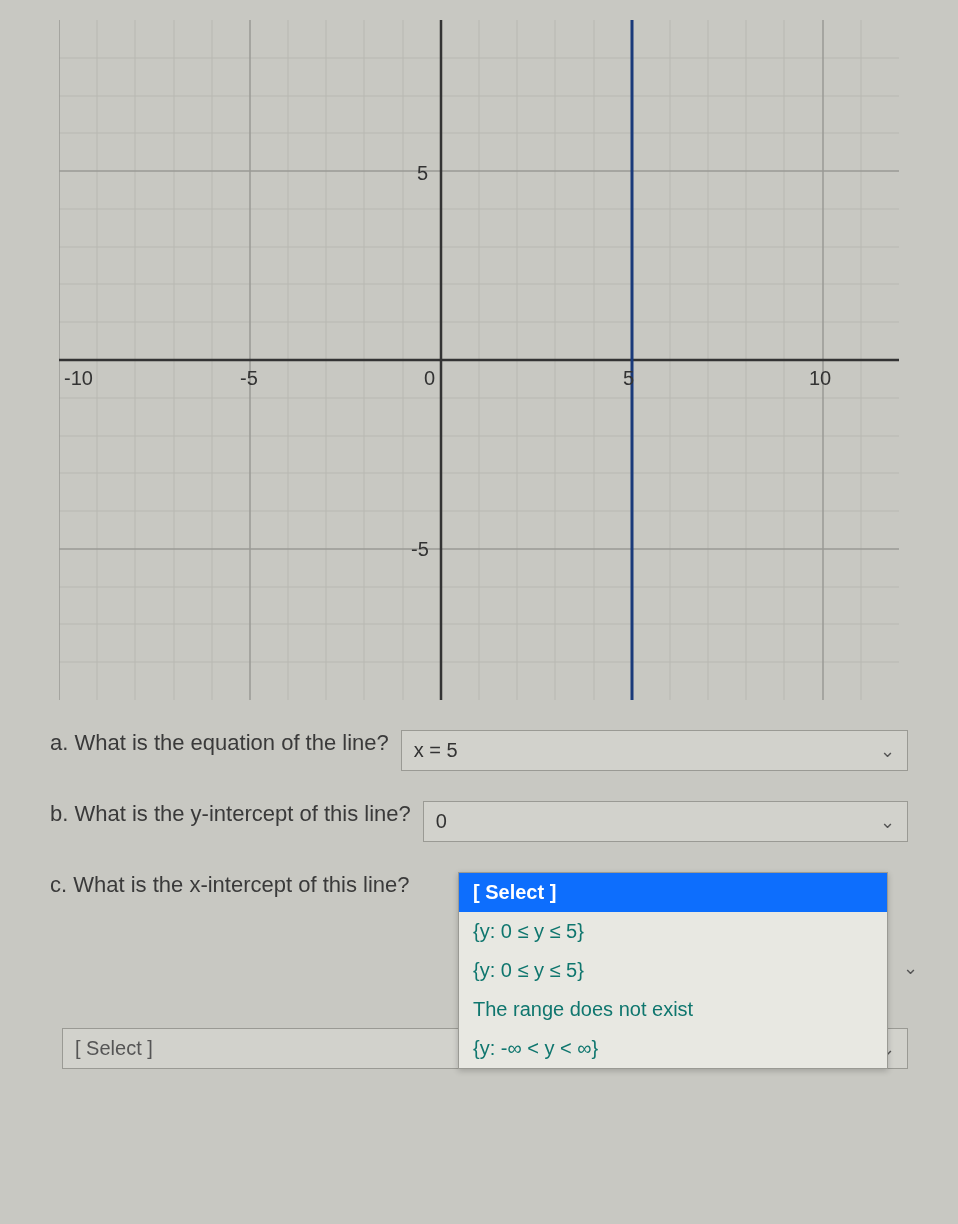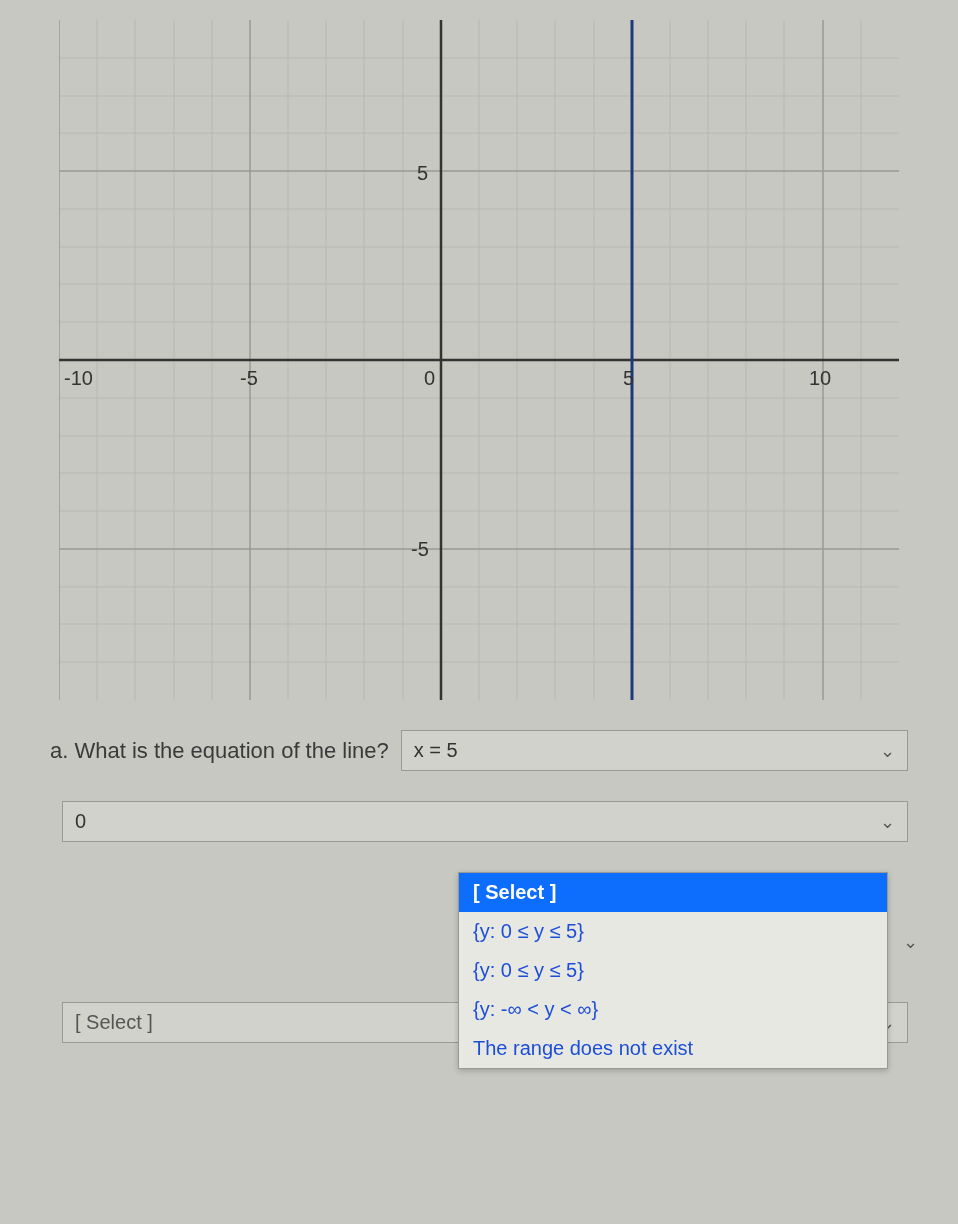--- a/index.html
+++ b/index.html
@@ -13,21 +13,20 @@
   }
   .graph-area {
     position: relative;
     width: 840px;
     height: 680px;
     margin: 0 auto 30px auto;
   }
   .graph-svg { width: 100%; height: 100%; }
   .question-row {
     display: flex;
-    align-items: center;
     margin: 30px 20px;
     font-size: 22px;
     color: #3a3a3a;
     position: relative;
   }
   .question-text { flex: 0 0 auto; }
   .select-box {
     border: 1px solid #9a9a94;
     background: #d2d2cc;
     padding: 8px 12px;
@@ -60,21 +59,21 @@
   .dropdown-header {
     background: #0d6efd;
     color: #fff;
     font-weight: bold;
     padding: 8px 14px;
     font-size: 20px;
   }
   .dropdown-item {
     padding: 8px 14px;
     font-size: 20px;
-    color: #1d4ed8;
+    color: #0f766e;
     cursor: pointer;
   }
   .q-c-row { position: relative; }
   .row-e .select-box { color: #555; }
   .hidden-behind {
     position: absolute;
     right: -10px;
     top: 50%;
     transform: translateY(-50%);
     color: #555;
@@ -152,33 +151,35 @@
 
 <div class="question-row">
   <span class="question-text">a. What is the equation of the line?</span>
   <div class="select-box select-wide">
     <span>x = 5</span>
     <span class="chevron">⌄</span>
   </div>
 </div>
 
 <div class="question-row">
+  <span class="question-text">b. What is the y-intercept of this line?</span>
   <div class="select-box select-wide">
     <span>0</span>
     <span class="chevron">⌄</span>
   </div>
 </div>
 
 <div class="question-row q-c-row" style="margin-bottom: 10px;">
+  <span class="question-text">c. What is the x-intercept of this line?</span>
   <div class="dropdown-open">
     <div class="dropdown-header">[ Select ]</div>
     <div class="dropdown-item">{y: 0 ≤ y ≤ 5}</div>
     <div class="dropdown-item">{y: 0 ≤ y ≤ 5}</div>
+    <div class="dropdown-item">The range does not exist</div>
     <div class="dropdown-item">{y: -∞ &lt; y &lt; ∞}</div>
-    <div class="dropdown-item">The range does not exist</div>
   </div>
 </div>
 
 <div class="question-row" style="margin-top:70px; margin-bottom:60px;">
   <span class="hidden-behind chevron">⌄</span>
 </div>
 
 <div class="question-row row-e">
   <div class="select-box select-wide">
     <span>[ Select ]</span>

